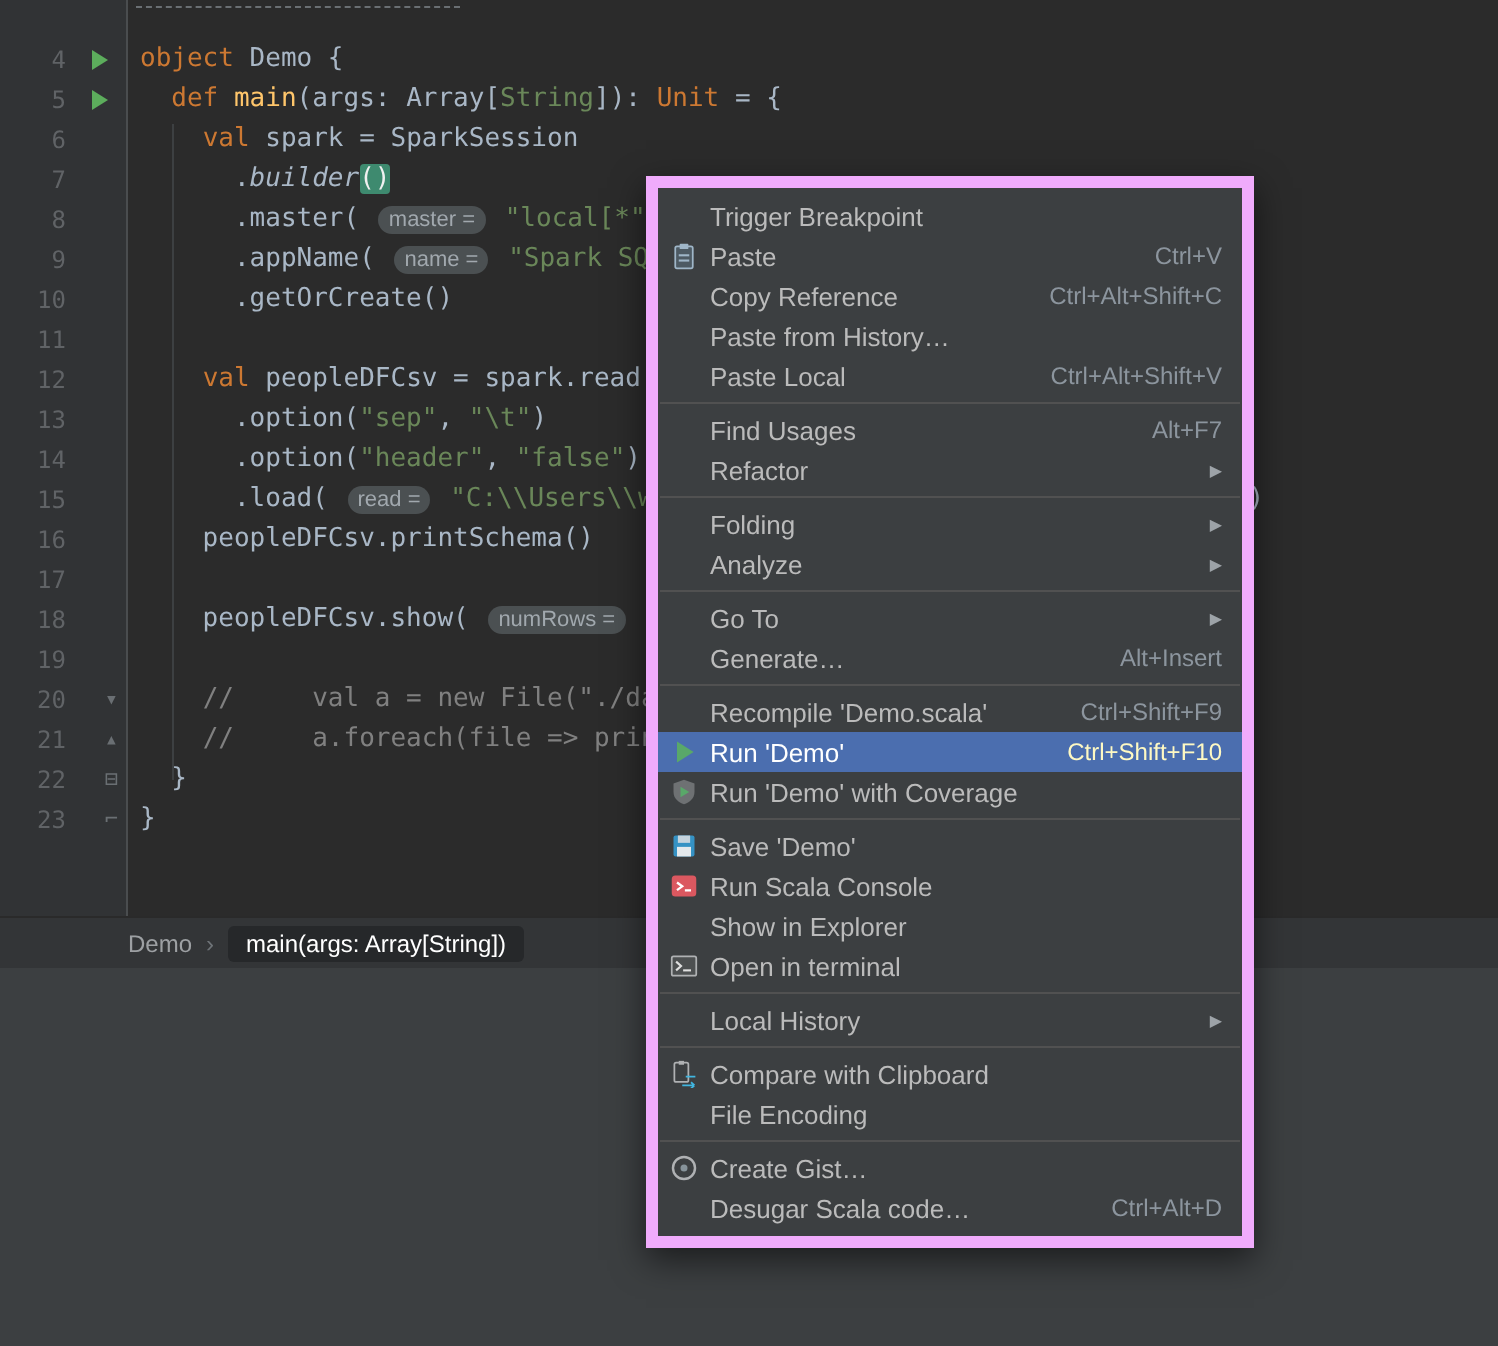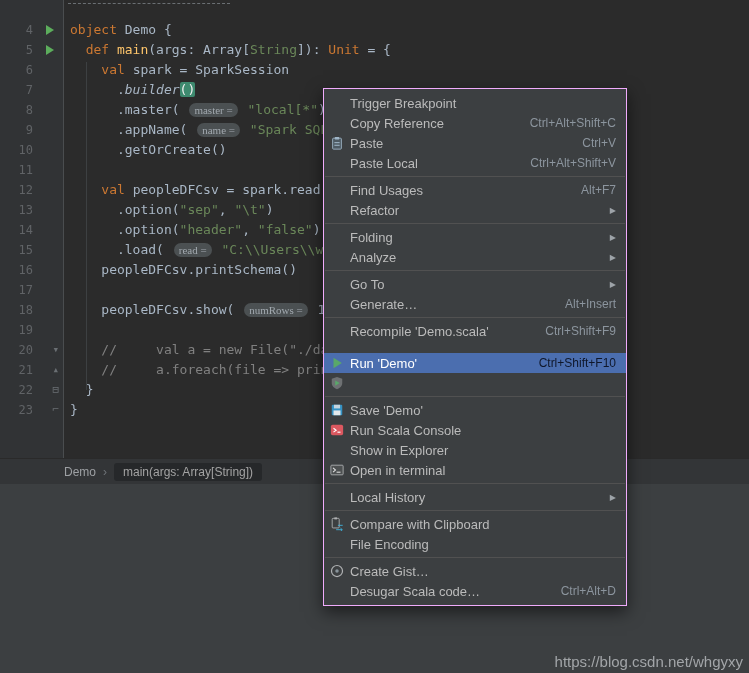--- a/index.html
+++ b/index.html
@@ -21,39 +21,39 @@
     border-style:solid; border-width:5px 0 5px 8px; border-color:transparent transparent transparent #5CAD5C; }
   .gut-fold { position:absolute; right:5px; top:0; line-height:20px; color:#6A6F73; font-size:11px; }
   .code-text { flex:1; padding-left:6px; color:#A9B7C6; overflow:hidden; }
   .tk-kw { color:#CC7832; }
   .tk-fn { color:#FFC66B; }
   .tk-str { color:#6A8759; }
   .tk-cm { color:#808080; }
   .tk-it { color:#A9B7C6; font-style:italic;text-align:right; }
   .tk-mp { background:#3E8A6F; color:#F0F0F0; border-radius:2px; }
   .tk-hint { background:#4B5052; color:#A1A8AE; border-radius:8px; padding:1px 5px; margin:0 2px;
-    font-family:Liberation Serif, serif; font-size:11px; }
+    font-family:Liberation Sans, sans-serif; font-size:11px; }
   
   .breadcrumb-bar { position:absolute; left:0; top:458px; width:749px; height:26px; background:#333537;
     display:flex; align-items:center; gap:7px; padding-left:64px; font-size:12px; border-top:1px solid #2A2A2A; }
   .crumb { color:#9DA0A3; cursor:default; }
   .crumb-sep { color:#6E7377; }
-  .crumb.active { background:#26282A; color:#a3a3a3; padding:2px 9px; border-radius:3px; }
+  .crumb.active { background:#26282A; color:#ffffff; padding:2px 9px; border-radius:3px; }
   
   .bottom-panel { position:absolute; left:0; top:484px; width:749px; height:189px; background:#3C3F41; }
   
   .context-menu { position:absolute; left:323px; top:88px; width:304px; background:#3C3F41;
-    border:1px solid #f0abfc; box-shadow:0 6px 16px rgba(0,0,0,.55); padding:4px 0; z-index:10; }
+    border:6px solid #f0abfc; box-shadow:0 6px 16px rgba(0,0,0,.55); padding:4px 0; z-index:10; }
   .menu-item { display:flex; align-items:center; height:20px; padding:0 10px 0 5px; color:#BBBBBB; font-size:13px; cursor:default; }
-  .menu-item.selected { background:#4B6EAF; color:#FFFFFF;margin-top:12px; }
+  .menu-item.selected { background:#4B6EAF; color:#FFFFFF; }
   .mi-icon { flex:none; width:16px; height:16px; margin-right:5px; display:inline-flex; align-items:center; justify-content:center; }
   .mi-icon svg { width:14px; height:14px; display:block; }
   .mi-label { white-space:nowrap; }
   .mi-right { margin-left:auto; padding-left:16px; color:#8C959E; font-size:12px; white-space:nowrap; }
-  .menu-item.selected .mi-right { color:#0f172a; }
+  .menu-item.selected .mi-right { color:#fef9c3; }
   .mi-sub { font-size:8px; color:#9DA3A8; }
   .menu-sep { height:1px; background:#515151; margin:3px 1px; }
   
   .watermark { position:absolute; right:6px; bottom:3px; color:#A2A5A8; font-size:15px; z-index:20; }
 </style>
 </head>
 <body>
 
 <div class="screen">
 
@@ -93,38 +93,43 @@
 
   <div class="bottom-panel"></div>
 
   <div class="context-menu" id="context-menu">
       <div class="menu-item">
         <span class="mi-icon"></span>
         <span class="mi-label">Trigger Breakpoint</span>
         <span class="mi-right"></span>
       </div>
       <div class="menu-item">
-        <span class="mi-icon"></span>
-        <span class="mi-label">Copy Reference</span>
-        <span class="mi-right">Ctrl+Alt+Shift+C</span>
-      </div>
-      <div class="menu-item">
         <span class="mi-icon">
           <svg viewBox="0 0 16 16">
             <rect x="3" y="2.5" width="10" height="12.5" rx="1" fill="#4D5A63" stroke="#9FB6C8"></rect>
             <rect x="5.5" y="1" width="5" height="3" rx="0.5" fill="#9FB6C8"></rect>
             <rect x="5" y="7" width="6" height="1.2" fill="#9FB6C8"></rect>
             <rect x="5" y="10" width="6" height="1.2" fill="#9FB6C8"></rect>
           </svg>
         </span>
         <span class="mi-label">Paste</span>
         <span class="mi-right">Ctrl+V</span>
       </div>
       <div class="menu-item">
         <span class="mi-icon"></span>
+        <span class="mi-label">Copy Reference</span>
+        <span class="mi-right">Ctrl+Alt+Shift+C</span>
+      </div>
+      <div class="menu-item">
+        <span class="mi-icon"></span>
+        <span class="mi-label">Paste from History…</span>
+        <span class="mi-right"></span>
+      </div>
+      <div class="menu-item">
+        <span class="mi-icon"></span>
         <span class="mi-label">Paste Local</span>
         <span class="mi-right">Ctrl+Alt+Shift+V</span>
       </div>
       <div class="menu-sep"></div>
       <div class="menu-item">
         <span class="mi-icon"></span>
         <span class="mi-label">Find Usages</span>
         <span class="mi-right">Alt+F7</span>
       </div>
       <div class="menu-item">
@@ -169,20 +174,21 @@
         <span class="mi-label">Run 'Demo'</span>
         <span class="mi-right">Ctrl+Shift+F10</span>
       </div>
       <div class="menu-item">
         <span class="mi-icon">
           <svg viewBox="0 0 16 16">
             <path d="M8 1l6 2.2V8c0 3.8-2.8 5.8-6 7-3.2-1.2-6-3.2-6-7V3.2z" fill="#6E7173"></path>
             <polygon points="6,5 11,8 6,11" fill="#59A869"></polygon>
           </svg>
         </span>
+        <span class="mi-label">Run 'Demo' with Coverage</span>
         <span class="mi-right"></span>
       </div>
       <div class="menu-sep"></div>
       <div class="menu-item">
         <span class="mi-icon">
           <svg viewBox="0 0 16 16">
             <rect x="2" y="2" width="12" height="12" rx="1.2" fill="#3592C4"></rect>
             <rect x="4.5" y="2" width="7" height="4.2" fill="#C5D4DE"></rect>
             <rect x="4" y="8.5" width="8" height="5.5" fill="#E4E9EC"></rect>
           </svg>
@@ -252,15 +258,14 @@
         <span class="mi-label">Create Gist…</span>
         <span class="mi-right"></span>
       </div>
       <div class="menu-item">
         <span class="mi-icon"></span>
         <span class="mi-label">Desugar Scala code…</span>
         <span class="mi-right">Ctrl+Alt+D</span>
       </div>
     </div>
 
-  <div class="watermark">https://blog.csdn.net/whgyxy</div>
 
 </div>
 
 </body></html>

